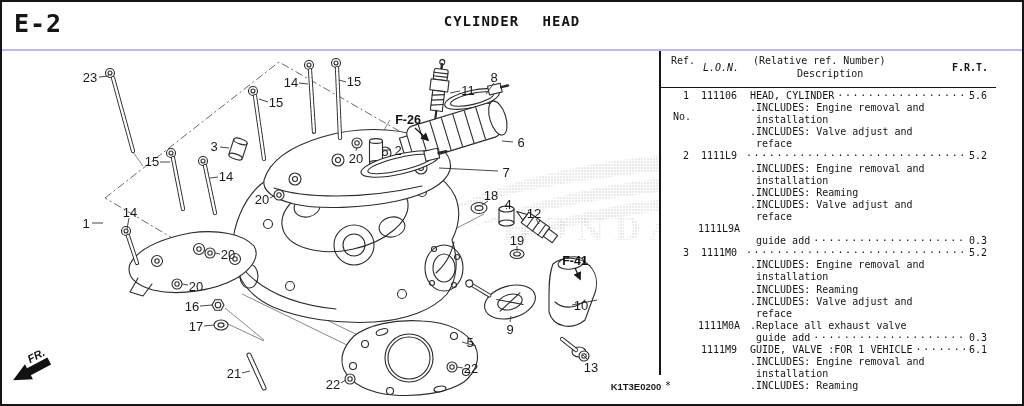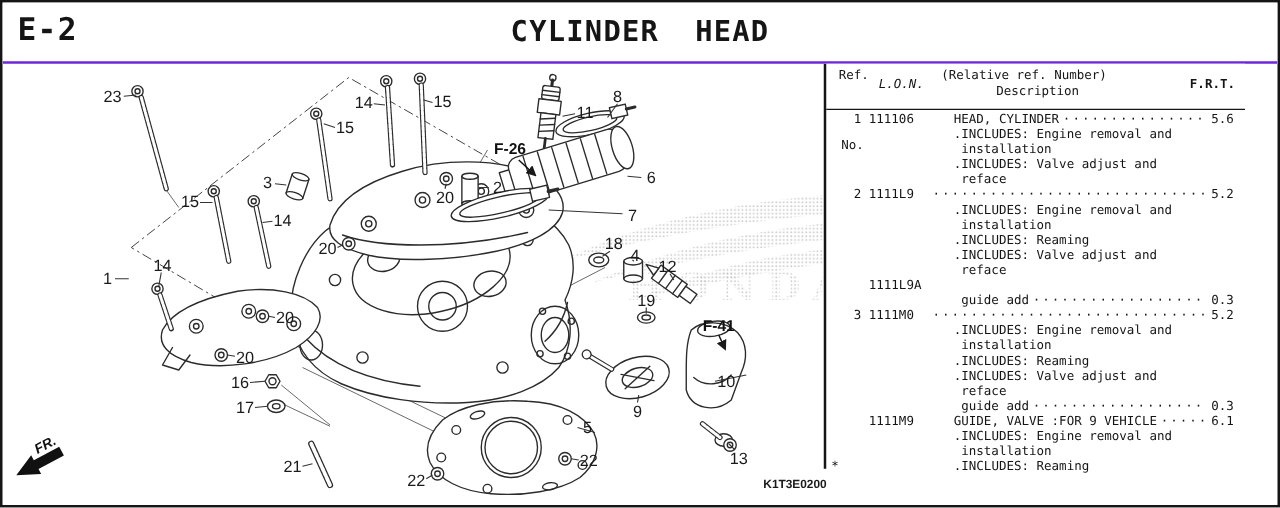--- a/index.html
+++ b/index.html
@@ -1,36 +1,36 @@
 <!DOCTYPE html>
 <html><head>
 <meta charset="utf-8">
 <style>
   html,body{margin:0;padding:0;background:#9a9a9a;}
   .page{position:relative;width:1024px;height:406px;background:#fff;border:2px solid #151515;
         box-sizing:border-box;overflow:hidden;font-family:"DejaVu Sans Mono",monospace;color:#151515;}
-  .titlebar{position:absolute;left:0;top:0;width:1020px;height:47px;border-bottom:2px solid #6d28d9;background:#fff;}
+  .titlebar{position:absolute;left:0;top:0;width:1020px;height:47px;border-bottom:2px solid #c4b5fd;background:#fff;}
   .section-code{position:absolute;left:12px;top:7px;font-size:25px;font-weight:bold;letter-spacing:1px;}
-  .page-title{position:absolute;left:50%;transform:translateX(-50%);top:11px;font-size:23px;font-weight:bold;
+  .page-title{position:absolute;left:50%;transform:translateX(-50%);top:11px;font-size:14px;font-weight:bold;
               letter-spacing:1px;word-spacing:14px;white-space:nowrap;}
   .diagram{position:absolute;left:0;top:49px;width:681px;height:353px;}
   .diagram svg{display:block;}
   .parts-table{position:absolute;left:657px;top:49px;width:337px;height:324px;border-left:2px solid #151515;
                box-sizing:border-box;background:#fff;font-size:10px;}
   .table-head{position:relative;height:36px;border-bottom:1.5px solid #151515;}
   .th{position:absolute;white-space:pre;}
   .th-ref{left:10px;top:4px;}  .th-no{left:12px;top:17px;margin-top:43px;}
   .th-lon{left:42px;top:11px;font-style:italic;} .th-rel{left:92px;top:4px;}
   .th-desc{left:136px;top:17px;} .th-frt{right:8px;top:11px;font-weight:bold;}
   .table-body{padding:2px 0 0 4px;}
   .tline{display:flex;height:12.1px;line-height:12.1px;white-space:pre;}
   .c-marker{width:9px;}
   .c-ref{width:15px;text-align:right;}
-  .c-lon{width:48px;margin-left:6px;}
-  .c-desc{margin-left:20px;}
+  .c-lon{width:48px;margin-left:6px;text-align:center;}
+  .c-desc{margin-left:7px;}
   .tline.ind .c-desc{padding-left:6px;}
   .c-dots{flex:1;overflow:hidden;white-space:nowrap;padding:0 3px;letter-spacing:1.6px;}
   .c-frt{width:26px;text-align:center;padding-right:5px;}
 </style>
 </head>
 <body>
 
 <div class="page">
 
   <div class="titlebar">
@@ -375,21 +375,22 @@
         <div class="tline"><span class="c-marker"></span><span class="c-ref"></span><span class="c-lon"></span><span class="c-desc">.INCLUDES: Valve adjust and</span><span class="c-dots"></span><span class="c-frt"></span></div>
         <div class="tline ind"><span class="c-marker"></span><span class="c-ref"></span><span class="c-lon"></span><span class="c-desc">reface</span><span class="c-dots"></span><span class="c-frt"></span></div>
         <div class="tline"><span class="c-marker"></span><span class="c-ref"></span><span class="c-lon">1111L9A</span><span class="c-dots"></span><span class="c-frt"></span></div>
         <div class="tline ind"><span class="c-marker"></span><span class="c-ref"></span><span class="c-lon"></span><span class="c-desc">guide add</span><span class="c-dots">················································································</span><span class="c-frt">0.3</span></div>
         <div class="tline"><span class="c-marker"></span><span class="c-ref">3</span><span class="c-lon">1111M0</span><span class="c-dots">················································································</span><span class="c-frt">5.2</span></div>
         <div class="tline"><span class="c-marker"></span><span class="c-ref"></span><span class="c-lon"></span><span class="c-desc">.INCLUDES: Engine removal and</span><span class="c-dots"></span><span class="c-frt"></span></div>
         <div class="tline ind"><span class="c-marker"></span><span class="c-ref"></span><span class="c-lon"></span><span class="c-desc">installation</span><span class="c-dots"></span><span class="c-frt"></span></div>
         <div class="tline"><span class="c-marker"></span><span class="c-ref"></span><span class="c-lon"></span><span class="c-desc">.INCLUDES: Reaming</span><span class="c-dots"></span><span class="c-frt"></span></div>
         <div class="tline"><span class="c-marker"></span><span class="c-ref"></span><span class="c-lon"></span><span class="c-desc">.INCLUDES: Valve adjust and</span><span class="c-dots"></span><span class="c-frt"></span></div>
         <div class="tline ind"><span class="c-marker"></span><span class="c-ref"></span><span class="c-lon"></span><span class="c-desc">reface</span><span class="c-dots"></span><span class="c-frt"></span></div>
+        <div class="tline"><span class="c-marker"></span><span class="c-ref"></span><span class="c-lon">1111M0A</span><span class="c-desc">.Replace all exhaust valve</span><span class="c-dots"></span><span class="c-frt"></span></div>
         <div class="tline ind"><span class="c-marker"></span><span class="c-ref"></span><span class="c-lon"></span><span class="c-desc">guide add</span><span class="c-dots">················································································</span><span class="c-frt">0.3</span></div>
-        <div class="tline"><span class="c-marker"></span><span class="c-ref"></span><span class="c-lon">1111M9</span><span class="c-desc">GUIDE, VALVE :FOR 9 VEHICLE</span><span class="c-dots">················································································</span><span class="c-frt">6.1</span></div>
+        <div class="tline"><span class="c-marker"></span><span class="c-ref"></span><span class="c-lon">1111M9</span><span class="c-desc">GUIDE, VALVE :FOR 1 VEHICLE</span><span class="c-dots">················································································</span><span class="c-frt">6.1</span></div>
         <div class="tline"><span class="c-marker"></span><span class="c-ref"></span><span class="c-lon"></span><span class="c-desc">.INCLUDES: Engine removal and</span><span class="c-dots"></span><span class="c-frt"></span></div>
         <div class="tline ind"><span class="c-marker"></span><span class="c-ref"></span><span class="c-lon"></span><span class="c-desc">installation</span><span class="c-dots"></span><span class="c-frt"></span></div>
         <div class="tline"><span class="c-marker">*</span><span class="c-ref"></span><span class="c-lon"></span><span class="c-desc">.INCLUDES: Reaming</span><span class="c-dots"></span><span class="c-frt"></span></div>
       </div>
   </div>
 
 </div>
 
 </body></html>

